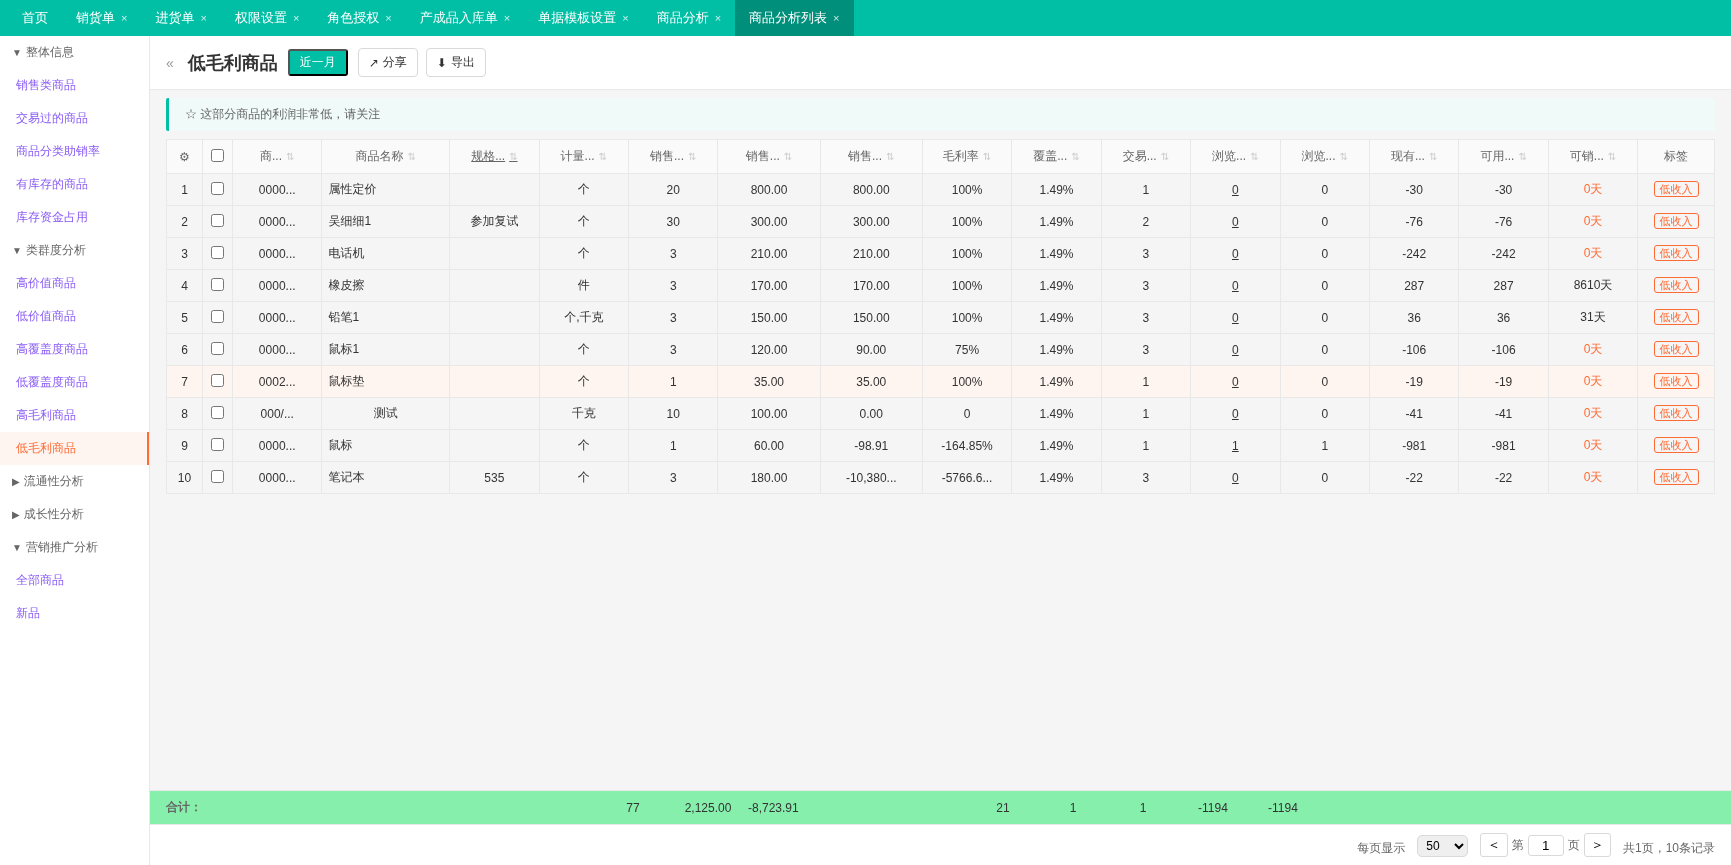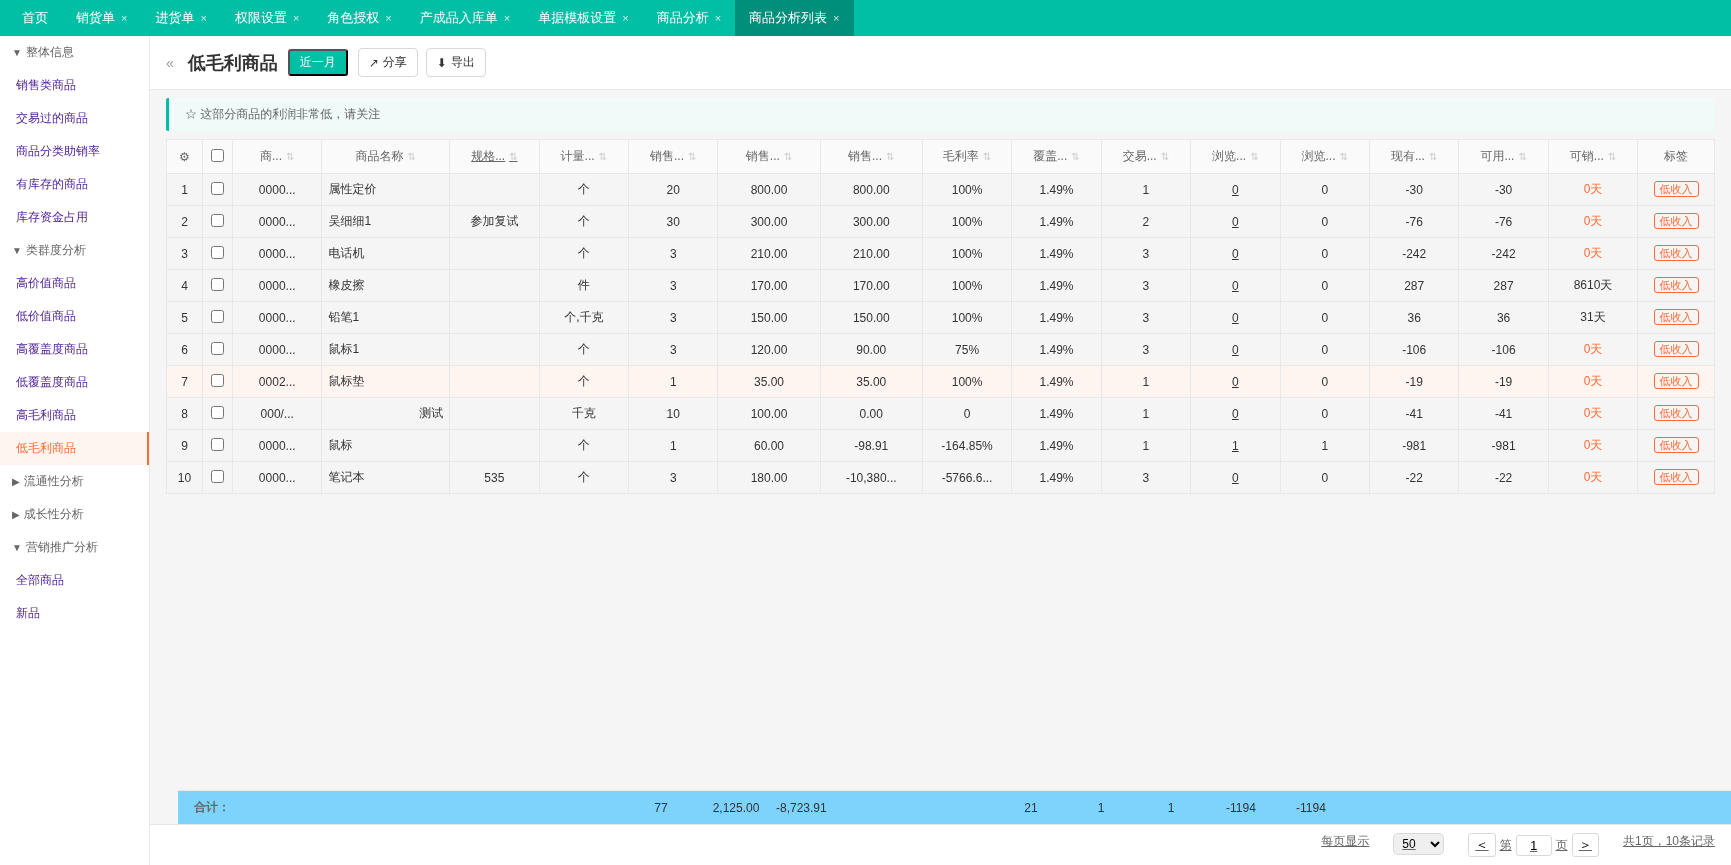--- a/index.html
+++ b/index.html
@@ -12,21 +12,21 @@
     .nav-item .close { margin-left: 6px; opacity: 0.8; font-size: 11px; }
     
     
     .main-layout { display: flex; height: calc(865px - 36px); }
     
     
     .sidebar { width: 150px; background: #fff; border-right: 1px solid #e8e8e8; overflow-y: auto; flex-shrink: 0; }
     .sidebar-group { }
     .sidebar-group-title { display: flex; align-items: center; padding: 8px 12px; font-size: 12px; color: #666; cursor: pointer; }
     .sidebar-group-title .arrow { margin-right: 4px; font-size: 10px; }
-    .sidebar-item { padding: 8px 16px; font-size: 12px; color: #4c1d95; cursor: pointer; }
+    .sidebar-item { padding: 8px 16px; font-size: 12px; color: #8b5cf6; cursor: pointer; }
     .sidebar-item.active { background: #fff5f0; color: #ff6b35; border-right: 2px solid #ff6b35; }
     
     
     .content { flex: 1; display: flex; flex-direction: column; overflow: hidden; }
     
     
     .content-header { padding: 12px 16px; display: flex; align-items: center; gap: 10px; background: #fff; border-bottom: 1px solid #e8e8e8; }
     .page-title { font-size: 18px; font-weight: bold; color: #333; }
     .date-filter { background: #00bfa5; color: #fff; padding: 3px 10px; border-radius: 3px; font-size: 12px; cursor: pointer; }
     .search-box { flex: 1; display: flex; align-items: center; border: 1px solid #d9d9d9; border-radius: 4px; padding: 4px 8px; background: #fff; }
@@ -43,25 +43,25 @@
     table { width: 100%; border-collapse: collapse; font-size: 12px; }
     thead tr { background: #fafafa; }
     th { padding: 8px 6px; text-align: center; border: 1px solid #e8e8e8; color: #666; font-weight: normal; white-space: nowrap; position: sticky; top: 0; background: #fafafa; z-index: 1; }
     td { padding: 7px 6px; text-align: center; border: 1px solid #e8e8e8; color: #333; white-space: nowrap; }
     tr.highlighted td { background: #fff5f0; }
     .tag-low { color: #ff6b35; border: 1px solid #ff6b35; border-radius: 3px; padding: 1px 5px; font-size: 11px; }
     .link-underline { text-decoration: underline; color: #333; cursor: pointer; }
     .sort-icon { color: #ccc; font-size: 10px; margin-left: 2px; }
     
     
-    .table-footer { background: #7dd3fc; border-top: 1px solid #e8e8e8; padding: 8px 16px; display: flex; align-items: center; font-size: 12px; margin-left: 28px; }
+    .table-footer { background: #86efac; border-top: 1px solid #e8e8e8; padding: 8px 16px; display: flex; align-items: center; font-size: 12px; }
     .footer-label { color: #666; font-weight: bold; margin-right: 20px; }
     
     
-    .pagination { background: #fff; border-top: 1px solid #e8e8e8; padding: 8px 16px; display: flex; align-items: flex-start; justify-content: flex-end; gap: 24px; font-size: 12px; color: #666; text-decoration: underline; }
+    .pagination { background: #fff; border-top: 1px solid #e8e8e8; padding: 8px 16px; display: flex; align-items: flex-end; justify-content: flex-end; gap: 12px; font-size: 12px; color: #666; }
     .page-size-select { border: 1px solid #d9d9d9; border-radius: 5px; padding: 2px 4px; font-size: 12px; }
     .page-nav { display: flex; align-items: center; gap: 4px; }
     .page-btn { padding: 2px 6px; border: 1px solid #d9d9d9; border-radius: 3px; cursor: pointer; background: #fff; }
     .page-btn:disabled { color: #ccc; cursor: not-allowed; }
     .page-input { width: 36px; text-align: center; border: 1px solid #d9d9d9; border-radius: 3px; padding: 2px 4px; }
     
     .collapse-btn { cursor: pointer; color: #999; font-size: 14px; margin-right: 4px; }
     
     .th-with-sort { display: flex; align-items: center; justify-content: center; gap: 2px; }
   </style>
@@ -423,21 +423,21 @@
       <td>0</td>
       <td>-19</td>
       <td>-19</td>
       <td style="color:#ff6b35;">0天</td>
       <td><span class="tag-low">低收入</span></td>
     </tr>
             <tr>
       <td>8</td>
       <td><input type="checkbox" style=""></td>
       <td>000/...</td>
-      <td style="text-align:right;">测试</td>
+      <td style="text-align:center;">测试</td>
       <td></td>
       <td>千克</td>
       <td>10</td>
       <td>100.00</td>
       <td>0.00</td>
       <td>0</td>
       <td>1.49%</td>
       <td>1</td>
       <td><span class="link-underline">0</span></td>
       <td>0</td>

